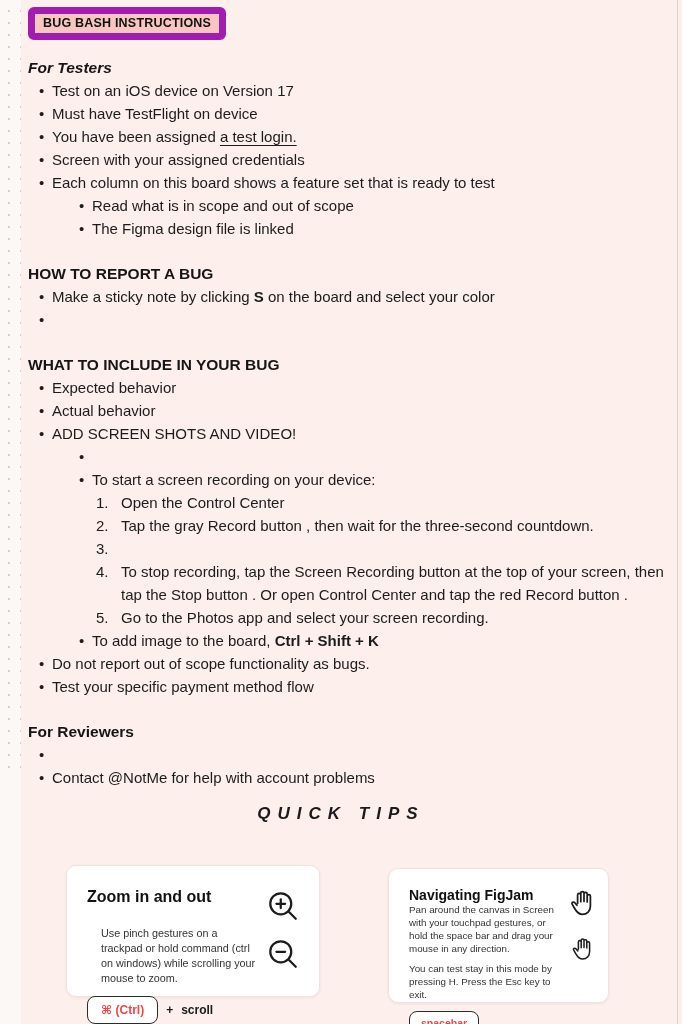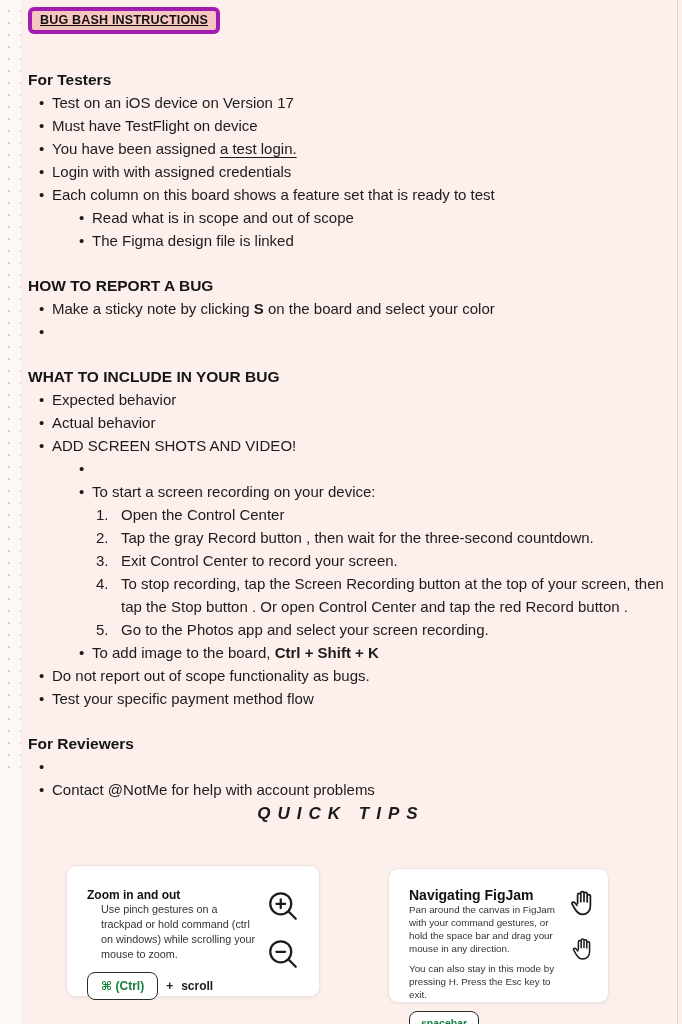--- a/index.html
+++ b/index.html
@@ -14,28 +14,28 @@
   .canvas-strip .dots{
     width:100%;height:768px;
     background-image:radial-gradient(circle,#d8cfc9 1.1px,transparent 1.4px);
     background-size:12px 12px;background-position:3px 5px;
   }
   .right-edge-line{position:absolute;top:0;right:4px;width:1px;height:1024px;background:#ded3cc;}
 
   
   .pill{
     position:absolute;left:28px;top:7px;
-    background:#f7c6c1;border:4px solid #a21caf;border-radius:6px;
-    padding:2px 8px 3px;font-size:12.5px;font-weight:bold;letter-spacing:.2px;color:#111;text-decoration:underline;
+    background:#f7c6c1;border:7px solid #a21caf;border-radius:6px;
+    padding:2px 8px 3px;font-size:12.5px;font-weight:bold;letter-spacing:.2px;color:#111;
   }
 
   
   .doc{position:absolute;left:28px;top:52px;right:16px;font-size:15px;line-height:23px;}
   .doc h3{font-size:15.5px;line-height:23px;margin:22px 0 0;color:#151515;}
-  .doc h3.first{margin-top:16px;}
+  .doc h3.first{margin-top:4px;font-style:italic;}
   ul,ol{list-style:none;margin:0;padding:0;}
   li{display:flex;align-items:flex-start;}
   li .mk{flex:0 0 13px;text-align:left;}
   .l1{padding-left:11px;}
   .l2{padding-left:51px;}
   .l3{padding-left:68px;}
   .l3 .num{flex:0 0 25px;}
   .l3 .tx{flex:1;}
   a.doclink{color:#1c1c1c;text-decoration:underline;text-underline-offset:3px;cursor:pointer;}
   b{font-weight:bold;}
@@ -48,29 +48,29 @@
 
   
   .card{
     position:absolute;background:#ffffff;border:1px solid #f0e3df;border-radius:10px;
     box-shadow:0 1px 3px rgba(90,60,50,.07);
   }
   .card-zoom{left:66px;top:865px;width:252px;height:130px;}
   .card-nav{left:388px;top:868px;width:219px;height:133px;}
   .card-inner{position:relative;width:100%;height:100%;box-sizing:border-box;padding:16px 14px 12px 20px;}
   .card-title{font-weight:bold;color:#111;}
-  .card-zoom .card-title{font-size:12px;margin:6px 0 0;}
+  .card-zoom .card-title{font-size:16px;margin:6px 0 20px;}
   .card-nav .card-title{font-size:14px;margin:2px 0 0;}
   .card-body{color:#333;}
   .card-zoom .card-body{font-size:10.8px;line-height:15px;width:158px;margin-left:14px;}
   .card-nav .card-body{font-size:9.8px;line-height:13px;width:152px;margin-bottom:7px;}
   .chip-row{display:flex;align-items:center;gap:8px;margin-top:10px;}
   .key-chip{
     border:1.5px solid #2b2b2b;border-radius:8px;background:#fff;
-    font-weight:600;color:#15803d;white-space:nowrap;
+    font-weight:600;color:#ef4444;white-space:nowrap;
   }
   .card-zoom .key-chip{font-size:12px;padding:6px 13px;}
   .card-nav .key-chip{font-size:10.5px;padding:5px 11px;}
   .chip-plus{font-weight:bold;font-size:12px;color:#1b1b1b;}
   .chip-action{font-weight:600;font-size:12px;color:#1b1b1b;}
   .icon-col{position:absolute;display:flex;flex-direction:column;align-items:center;}
   .card-zoom .icon-col{right:18px;top:22px;gap:8px;}
   .card-nav .icon-col{right:8px;top:18px;gap:12px;}
 </style>
 </head>
@@ -96,21 +96,21 @@
     <li class="l1">
         <span class="mk">•</span>
         <span class="tx">Must have TestFlight on device</span>
       </li>
     <li class="l1">
         <span class="mk">•</span>
         <span class="tx"><span>You have been assigned </span><a class="doclink">a test login.</a></span>
       </li>
     <li class="l1">
         <span class="mk">•</span>
-        <span class="tx">Login with with assigned credentials</span>
+        <span class="tx">Screen with your assigned credentials</span>
       </li>
     <li class="l1">
         <span class="mk">•</span>
         <span class="tx">Each column on this board shows a feature set that is ready to test</span>
       </li>
     <li class="l2">
         <span class="mk">•</span>
         <span class="tx">Read what is in scope and out of scope</span>
       </li>
     <li class="l2">
@@ -156,21 +156,20 @@
     <li class="l3">
         <span class="num">1.</span>
         <span class="tx">Open the Control Center</span>
       </li>
     <li class="l3">
         <span class="num">2.</span>
         <span class="tx">Tap the gray Record button , then wait for the three-second countdown.</span>
       </li>
     <li class="l3">
         <span class="num">3.</span>
-        <span class="tx">Exit Control Center to record your screen.</span>
       </li>
     <li class="l3">
         <span class="num">4.</span>
         <span class="tx">To stop recording, tap the Screen Recording button  at the top of your screen, then tap the Stop button . Or open Control Center and tap the red Record button .</span>
       </li>
     <li class="l3">
         <span class="num">5.</span>
         <span class="tx">Go to the Photos app and select your screen recording.</span>
       </li>
   </ol>
@@ -228,22 +227,22 @@
           <line x1="7.6" y1="10.5" x2="13.4" y2="10.5"></line>
         </svg>
       </span>
     </div>
   </div>
 </div>
 
 <div class="card card-nav">
   <div class="card-inner">
     <div class="card-title">Navigating FigJam</div>
-    <div class="card-body">Pan around the canvas in FigJam with your command gestures, or hold the space bar and drag your mouse in any direction.</div>
-    <div class="card-body">You can also stay in this mode by pressing H. Press the Esc key to exit.</div>
+    <div class="card-body">Pan around the canvas in Screen with your touchpad gestures, or hold the space bar and drag your mouse in any direction.</div>
+    <div class="card-body">You can test stay in this mode by pressing H. Press the Esc key to exit.</div>
     <div class="chip-row">
       <span class="key-chip">spacebar</span>
 
     </div>
     <div class="icon-col">
       <span>
         <svg width="32" height="32" viewBox="0 0 24 24" fill="#ffffff" stroke="#1b1b1b" stroke-width="1.3" stroke-linecap="round" stroke-linejoin="round">
           <path d="M7.2 12.2V6.0c0-.7.5-1.2 1.2-1.2s1.2.5 1.2 1.2v5.0
                    M9.6 11V4.6c0-.7.5-1.2 1.2-1.2s1.2.5 1.2 1.2v6.2
                    M12 10.8V5.2c0-.7.5-1.2 1.2-1.2s1.2.5 1.2 1.2v5.8

